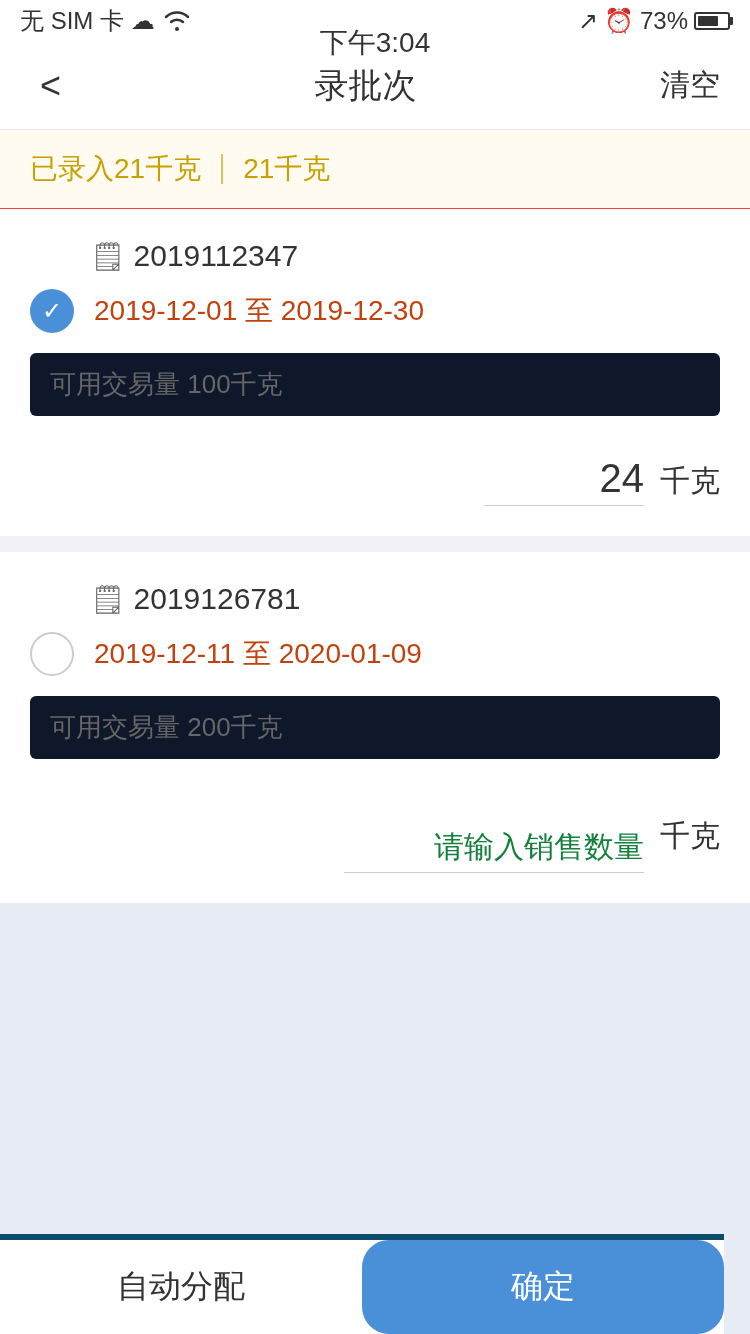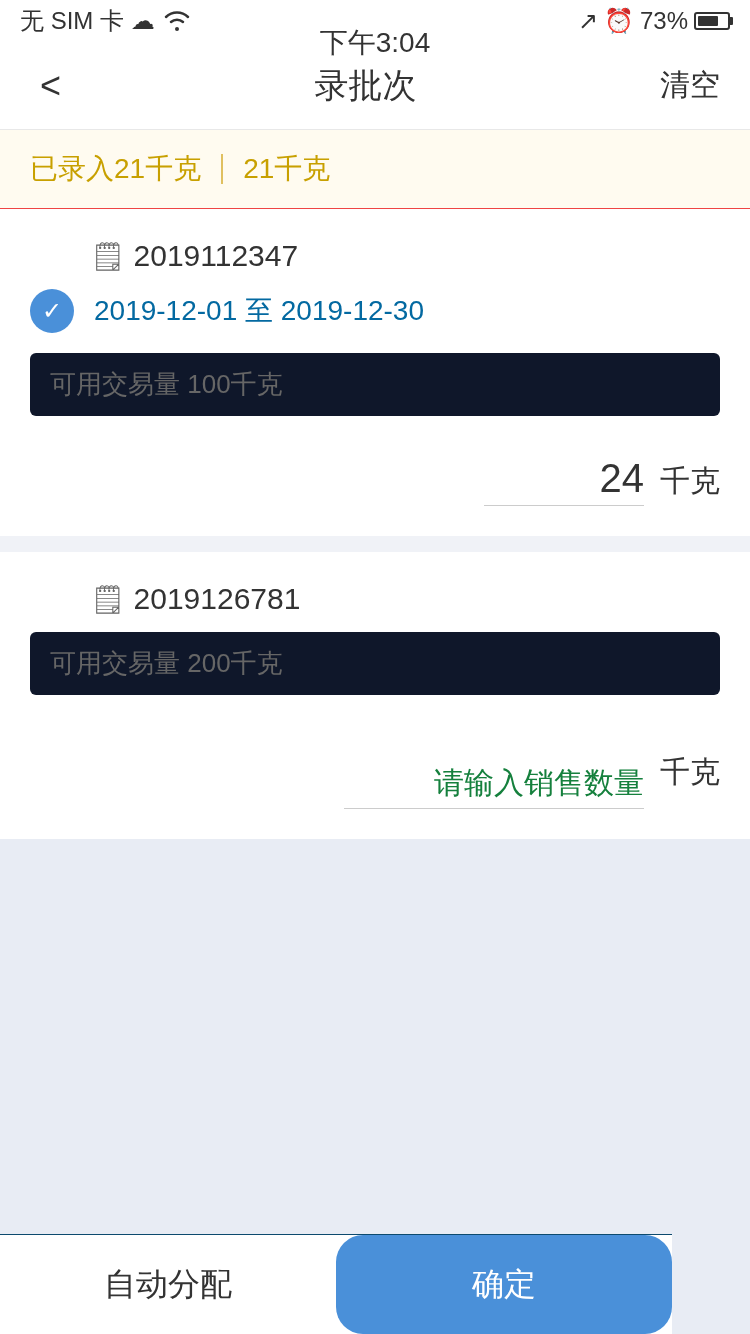--- a/index.html
+++ b/index.html
@@ -167,21 +167,21 @@
       background: #fff;
       border: 2px solid #ccc;
     }
     .radio-check {
       color: #fff;
       font-size: 24px;
     }
 
     .batch-date {
       font-size: 28px;
-      color: #0369a1;
+      color: #c2410c;
     }
 
     .available-qty {
       background: #0f172a;
       border-radius: 6px;
       padding: 14px 20px;
       margin: 0 0 20px 0;
       font-size: 26px;
       color: #666;
       margin-left: 0;
@@ -247,25 +247,25 @@
       background: #e8ecf4;
       flex: 1;
       min-height: 400px;
     }
 
     
     .bottom-bar {
       position: fixed;
       bottom: 0;
       left: 0;
-      width: 672px;
+      width: 724px;
       height: 100px;
       display: flex;
       background: #fff;
-      border-top: 1px solid #0c4a6e;
+      border-top: 6px solid #0c4a6e;
     }
     .btn-auto {
       flex: 1;
       display: flex;
       align-items: center;
       justify-content: center;
       font-size: 32px;
       color: #333;
       cursor: pointer;
       background: #fff;
@@ -348,20 +348,25 @@
     </div>
   </div>
 
   <div class="card-divider"></div>
 
   <div class="card">
     <div class="batch-header">
       <span class="batch-icon">🗒</span>
       <span>2019126781</span>
     </div>
+    <div class="batch-row">
+      <div class="radio-btn unchecked">
+      </div>
+      <span class="batch-date">2019-12-11 至 2020-01-09</span>
+    </div>
     <div class="available-qty">可用交易量 200千克</div>
 
     <div class="input-qty-row">
       <div class="quantity-input-wrapper">
         <span class="input-placeholder">请输入销售数量</span>
         <div class="input-underline"></div>
       </div>
       <span class="quantity-unit">千克</span>
     </div>
   </div>

